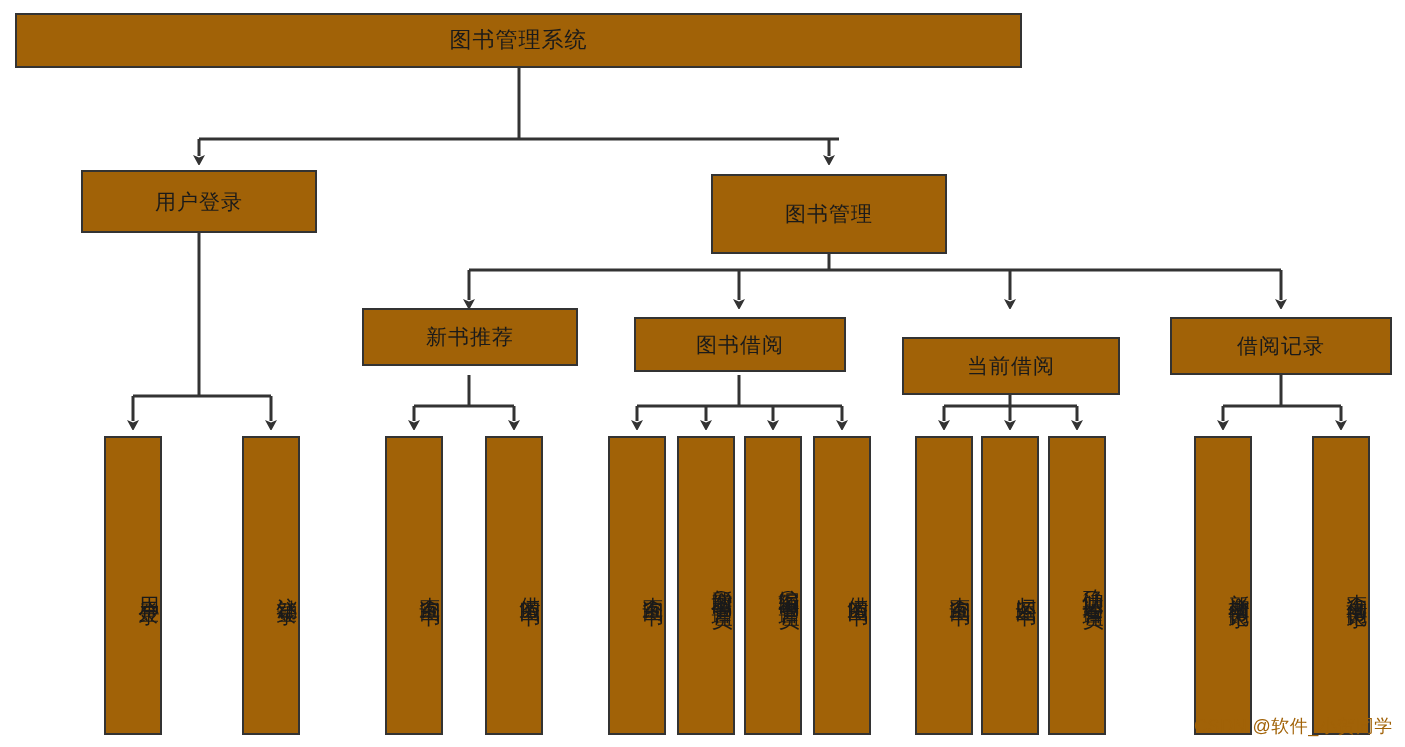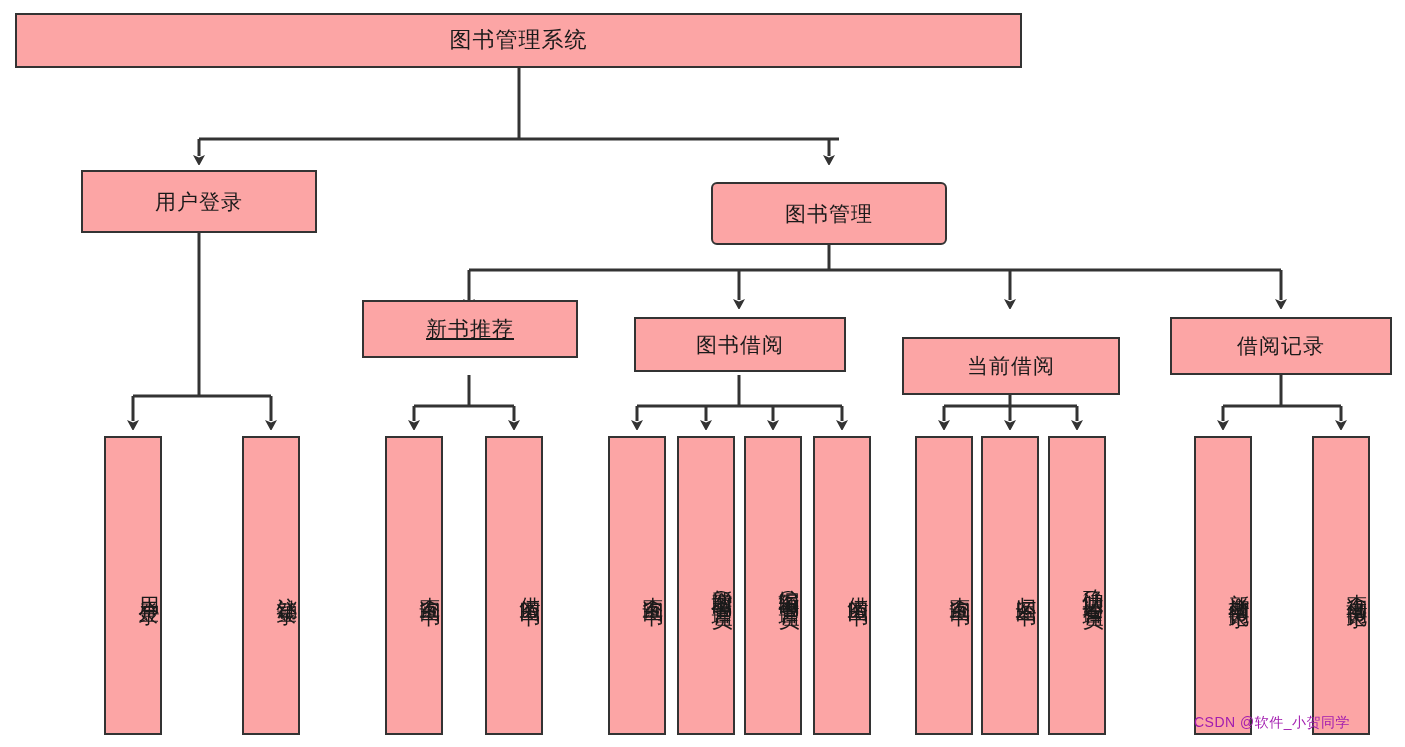--- a/index.html
+++ b/index.html
@@ -22,21 +22,21 @@
     position: absolute;
     left: 0;
     top: 0;
     width: 1405px;
     height: 747px;
     pointer-events: none;
   }
   .node {
     position: absolute;
     box-sizing: border-box;
-    background: #fca5a5;
+    background: #a16207;
     border: 2.5px solid #333333;
     display: flex;
     align-items: center;
     justify-content: center;
     color: #1a1a1a;
     z-index: 2;
   }
   .node.horiz {
     font-size: 21px;
     letter-spacing: 1px;
@@ -56,22 +56,22 @@
     align-items: flex-start;
     justify-content: center;
   }
   .node.vert .vtext {
     writing-mode: vertical-rl;
     text-orientation: upright;
     white-space: nowrap;
   }
   .watermark {
     position: absolute;
-    font-size: 14px;
-    color: #a21caf;
+    font-size: 18px;
+    color: #a16207;
     white-space: nowrap;
     z-index: 5;
     letter-spacing: 0.5px;
   }
 </style>
 </head>
 <body>
 
 <div id="canvas">
 
@@ -126,25 +126,25 @@
   </svg>
 
   <div class="node horiz root" style="left:15px; top:13px; width:1007px; height:55px;">
     <span>图书管理系统</span>
   </div>
 
   <div class="node horiz" style="left:81px; top:170px; width:236px; height:63px;">
     <span>用户登录</span>
   </div>
 
-  <div class="node horiz" style="left:711px; top:182px; width:236px; height:63px;border-radius:6px;">
+  <div class="node horiz" style="left:711px; top:174px; width:236px; height:80px;">
     <span>图书管理</span>
   </div>
 
-  <div class="node horiz" style="left:362px; top:300px; width:216px; height:58px;text-decoration:underline;">
+  <div class="node horiz" style="left:362px; top:308px; width:216px; height:58px;">
     <span>新书推荐</span>
   </div>
 
   <div class="node horiz" style="left:634px; top:317px; width:212px; height:55px;">
     <span>图书借阅</span>
   </div>
 
   <div class="node horiz" style="left:902px; top:317px; width:218px; height:58px;margin-top:20px;">
     <span>当前借阅</span>
   </div>

